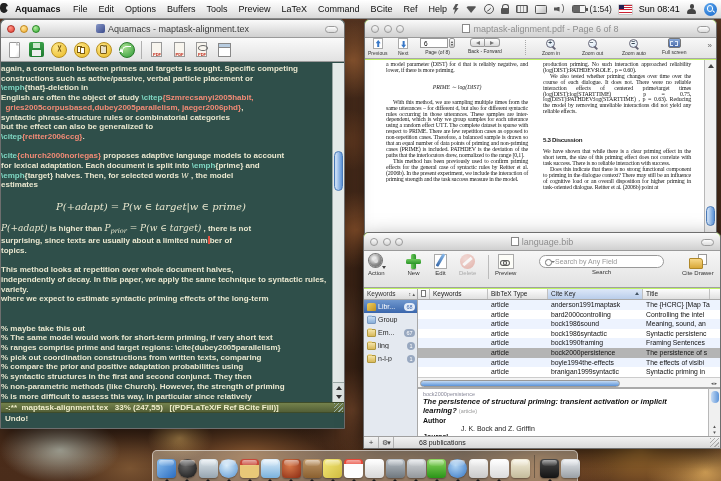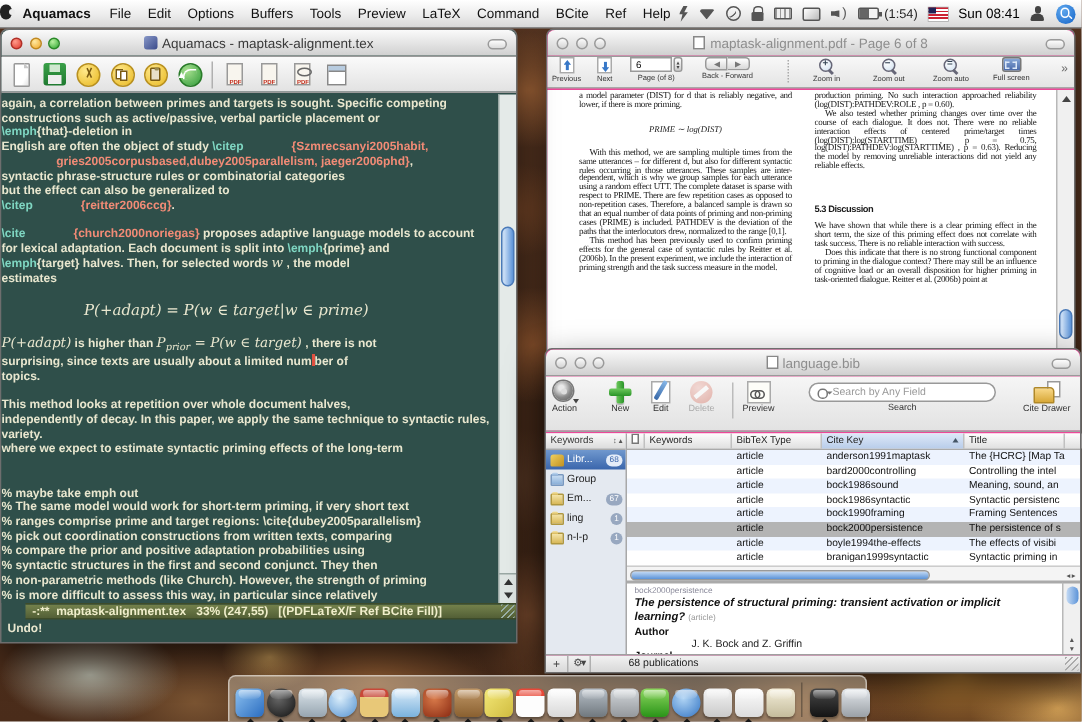--- a/index.html
+++ b/index.html
@@ -54,21 +54,21 @@
 .clock { font-size:9px; color:#000; white-space:nowrap; }
 .user-ico { width:10px; height:10px; }
 .user-ico:before { content:""; position:absolute; left:3px; top:0; width:4.5px; height:4.5px; background:#444; border-radius:50%; }
 .user-ico:after { content:""; position:absolute; left:0.5px; top:4.8px; width:9px; height:5px; background:#444; border-radius:4px 4px 1px 1px; }
 .spotlight { width:13px; height:13px; border-radius:50%; background:radial-gradient(circle at 35% 30%,#5fa8ee,#1464c8); }
 .spotlight:before { content:""; position:absolute; left:3px; top:2.5px; width:4.5px; height:4.5px; border:1.3px solid #fff; border-radius:50%; }
 .spotlight:after { content:""; position:absolute; left:8.2px; top:8.2px; width:3.2px; height:1.4px; background:#fff; transform:rotate(45deg); border-radius:1px; }
 
 
 .window { position:absolute; border:1px solid #6e6e6e; border-radius:5px 5px 0 0;
-  box-shadow:0 10px 24px rgba(0,0,0,0.6); background:#ec4899; }
+  box-shadow:0 10px 24px rgba(0,0,0,0.6); background:#bef264; }
 .titlebar { height:18px; border-radius:5px 5px 0 0; background:linear-gradient(#fafafa,#d0d0d0);
   border-bottom:1px solid #9a9a9a; display:flex; align-items:center; position:relative; }
 .titlebar .title { position:absolute; left:30px; right:30px; text-align:center; font-size:9px; color:#3a3a3a; white-space:nowrap; overflow:hidden; }
 .titlebar.inactive .title { color:#8e8e8e; }
 .lights { display:flex; gap:4.5px; margin-left:6px; z-index:2; }
 .light { width:8px; height:8px; border-radius:50%; }
 .light.red { background:radial-gradient(circle at 35% 30%,#ff9a8a,#e03b2f); border:0.5px solid #b03028; }
 .light.yellow { background:radial-gradient(circle at 35% 30%,#ffe9a0,#f0a829); border:0.5px solid #c08820; }
 .light.green { background:radial-gradient(circle at 35% 30%,#b8f0a0,#30a832); border:0.5px solid #2a8828; }
 .light.off { background:linear-gradient(#fbfbfb,#d4d4d4); border:0.5px solid #9a9a9a; }
@@ -100,33 +100,33 @@
 .esep { width:1px; height:18px; background:#b0b0b0; flex:0 0 auto; }
 .pdfdoc { position:absolute; inset:0.5px 2.5px; background:#f8f5ee; border:1px solid #999; }
 .pdfdoc:after { content:"PDF"; position:absolute; bottom:-1px; left:1px; font-size:4px; font-weight:bold; color:#c02818; }
 .pdfdoc.g:before { content:""; position:absolute; left:0.5px; top:2px; width:8px; height:4px; border:1px solid #666; border-radius:50%; }
 .winico { position:absolute; inset:1px 1.5px; background:#fff; border:1px solid #888; }
 .winico:before { content:""; position:absolute; left:0; top:0; right:0; height:3px; background:#b8cce0; border-bottom:1px solid #888; }
 #emacs .textarea { position:absolute; left:0; top:43px; bottom:26px; right:0; background:#2f4f4a; overflow:hidden; }
 #emacs .lines { position:absolute; left:0; top:1px; right:13px; }
 .eline { font-size:8px; font-weight:bold; line-height:9.7px; white-space:pre; color:#e9e7cf; }
 .eline .k { color:#7fd6c2; }
-.eline .a { color:#f28b76;padding-left:32px; }
+.eline .a { color:#f28b76; }
 .eline .m { font-family:"DejaVu Serif",serif; font-style:italic; font-weight:normal; font-size:9px; }
 .eline .sub { font-family:"DejaVu Serif",serif; font-style:italic; font-weight:normal; font-size:6.5px; vertical-align:-2px; }
 .eline .cur { display:inline-block; width:2px; height:8px; background:#e05040; vertical-align:-1px; }
 .eline.tall { line-height:13px; padding-left:55px; }
 .eline.tall .m { font-size:10px; }
 #emacs .vscroll { position:absolute; right:0; top:43px; bottom:26px; width:12px; background:#e4eae8; border-left:1px solid #9aa8a4; }
 #emacs .vthumb { position:absolute; left:1px; width:9px; top:88px; height:40px; border-radius:5px;
   background:linear-gradient(90deg,#c4daf4 20%,#5b93d8); border:0.5px solid #4a7ab8; }
 #emacs .varrows { position:absolute; right:0; bottom:26px; width:12px; height:20px; background:#dfe5e3; border-top:1px solid #9aa8a4; border-left:1px solid #9aa8a4; }
 #emacs .varrows:before { content:""; position:absolute; left:3px; top:3px; border-left:3px solid transparent; border-right:3px solid transparent; border-bottom:4px solid #333; }
 #emacs .varrows:after { content:""; position:absolute; left:3px; bottom:3px; border-left:3px solid transparent; border-right:3px solid transparent; border-top:4px solid #333; }
-#emacs .modeline { position:absolute; left:16px; right:0; bottom:15px; height:11px; background:linear-gradient(#74824c,#535f36);
+#emacs .modeline { position:absolute; left:0; right:0; bottom:15px; height:11px; background:linear-gradient(#74824c,#535f36);
   border-top:1px solid #3e4c2a; border-bottom:1px solid #3e4c2a; color:#f0eecb; font-size:8px; font-weight:bold; line-height:10px; white-space:pre; }
 #emacs .echo { position:absolute; left:4px; bottom:2px; height:12px; color:#e9e7cf; font-size:8px; font-weight:bold; }
 #emacs .grip { position:absolute; right:1px; bottom:16px; width:9px; height:9px;
   background:repeating-linear-gradient(135deg,#9ab0a8 0 1px,transparent 1px 3px); }
 
 
 #pdfwin { left:364px; top:19px; width:353px; height:410px; }
 #pdfwin .toolbar { position:relative; height:21px; background:linear-gradient(#f8f8f8,#e4e4e4); border-bottom:1px solid #a8a8a8; }
 .pitem { position:absolute; display:flex; flex-direction:column; align-items:center; }
 .pitem .plab { font-size:5px; color:#333; margin-top:1px; white-space:nowrap; }
@@ -397,21 +397,21 @@
         <div class="eline"><span class="m">P(+adapt)</span><span class="p"> is higher than </span><span class="m">P</span><span class="sub">prior</span><span class="m"> = P(w ∈ target)</span><span class="p"> , there is not</span></div>
         <div class="eline"><span class="p">surprising, since texts are usually about a limited num</span><span class="cur"></span><span class="p">ber of</span></div>
         <div class="eline"><span class="p">topics.</span></div>
         <div class="eline">&nbsp;</div>
         <div class="eline"><span class="p">This method looks at repetition over whole document halves,</span></div>
         <div class="eline"><span class="p">independently of decay. In this paper, we apply the same technique to syntactic rules,</span></div>
         <div class="eline"><span class="p">variety.</span></div>
         <div class="eline"><span class="p">where we expect to estimate syntactic priming effects of the long-term</span></div>
         <div class="eline">&nbsp;</div>
         <div class="eline">&nbsp;</div>
-        <div class="eline"><span class="p">% maybe take emph out</span></div>
+        <div class="eline"><span class="p">% maybe take this out</span></div>
         <div class="eline"><span class="p">% The same model would work for short-term priming, if very short text</span></div>
         <div class="eline"><span class="p">% ranges comprise prime and target regions: \cite{dubey2005parallelism}</span></div>
         <div class="eline"><span class="p">% pick out coordination constructions from written texts, comparing</span></div>
         <div class="eline"><span class="p">% compare the prior and positive adaptation probabilities using</span></div>
         <div class="eline"><span class="p">% syntactic structures in the first and second conjunct. They then</span></div>
         <div class="eline"><span class="p">% non-parametric methods (like Church). However, the strength of priming</span></div>
         <div class="eline"><span class="p">% is more difficult to assess this way, in particular since relatively</span></div>
         <div class="eline"><span class="p">% few coordinate constructions can be sampled.</span></div>
       </div>
   </div>

